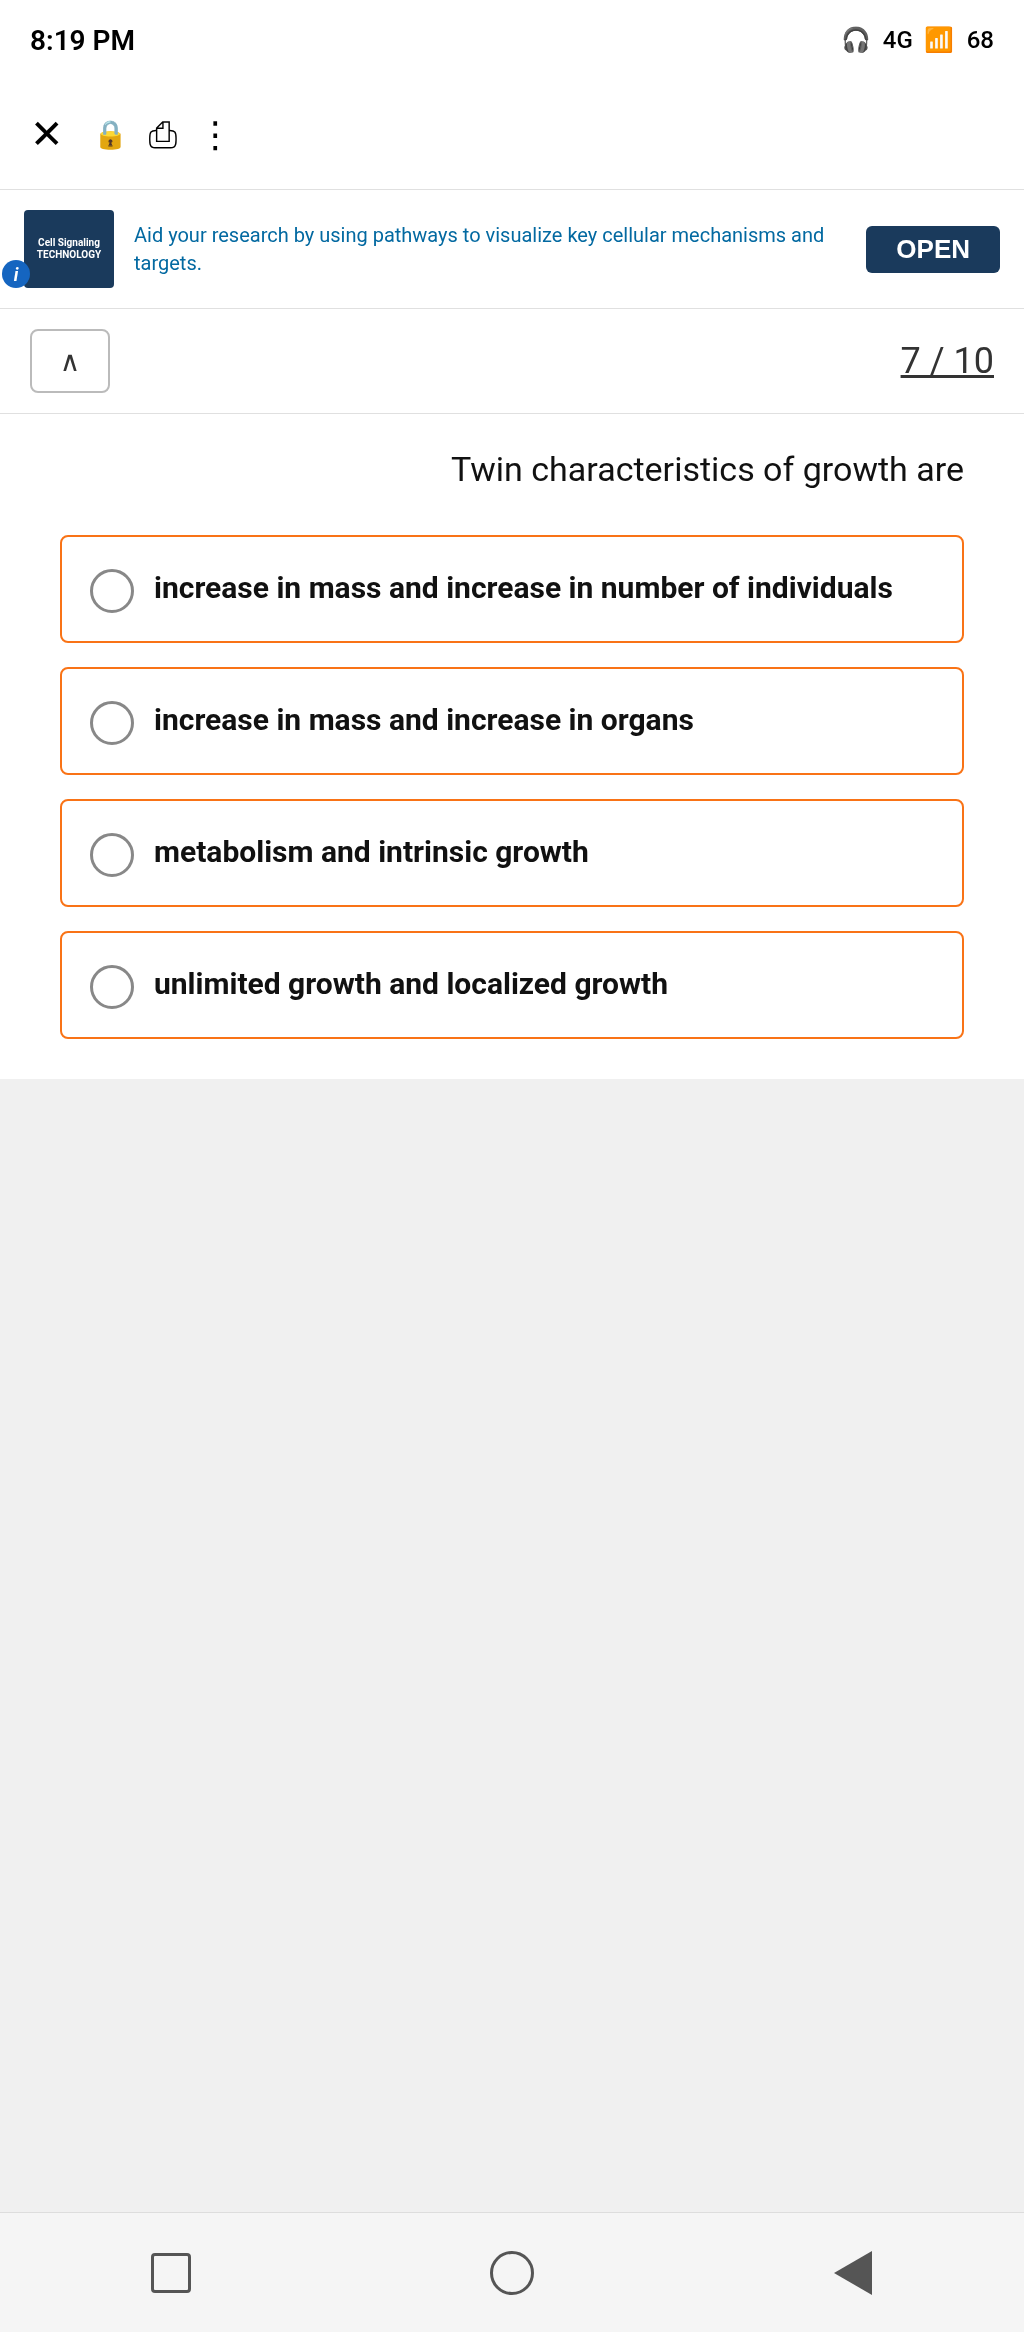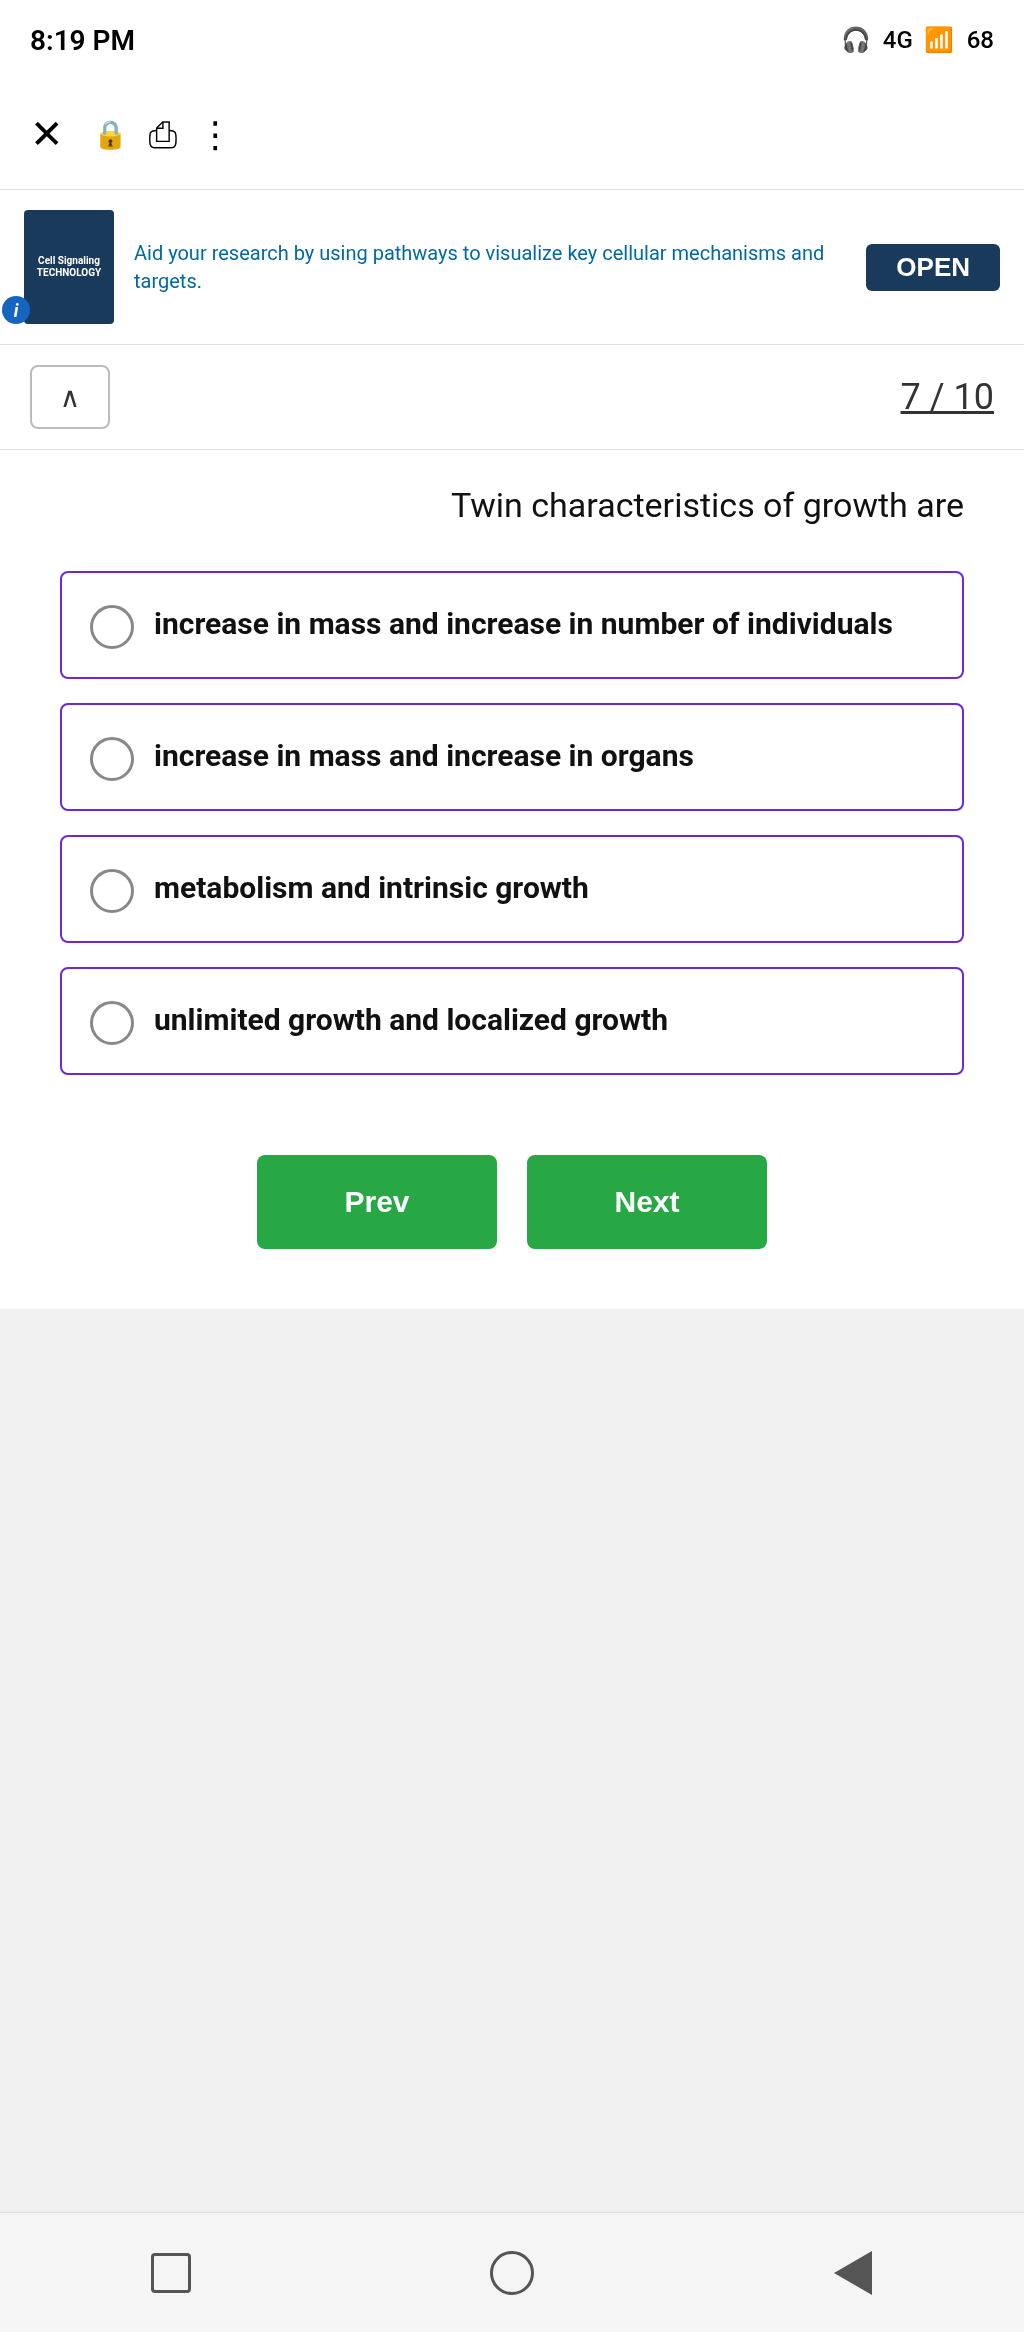--- a/index.html
+++ b/index.html
@@ -99,21 +99,21 @@
       display: flex;
       align-items: center;
       padding: 20px 24px;
       border-bottom: 1px solid #e0e0e0;
       gap: 20px;
       position: relative;
     }
 
     .ad-logo {
       width: 90px;
-      height: 114px;
+      height: 78px;
       background: #1a3a5c;
       display: flex;
       align-items: center;
       justify-content: center;
       flex-shrink: 0;
       border-radius: 4px;
     }
 
     .ad-logo-text {
       color: #fff;
@@ -202,21 +202,21 @@
     }
 
     
     .options-list {
       display: flex;
       flex-direction: column;
       gap: 24px;
     }
 
     .option-item {
-      border: 2px solid #6d28d9;
+      border: 2px solid #f97316;
       border-radius: 8px;
       padding: 28px 28px;
       display: flex;
       align-items: flex-start;
       gap: 20px;
       cursor: pointer;
       background: #fff;
     }
 
     .radio-circle {
@@ -409,24 +409,20 @@
       <div class="option-item">
         <div class="radio-circle">
           <div class="radio-inner" id="radio-3"></div>
         </div>
         <div class="option-text">unlimited growth and localized growth</div>
       </div>
 
     </div>
   </div>
 
-  <div class="nav-buttons">
-    <button class="nav-btn btn-prev">Prev</button>
-    <button class="nav-btn btn-next">Next</button>
-  </div>
 
 </div>
 
 <div class="android-nav">
   <div class="android-nav-btn">
     <div class="nav-square"></div>
   </div>
   <div class="android-nav-btn">
     <div class="nav-circle"></div>
   </div>

